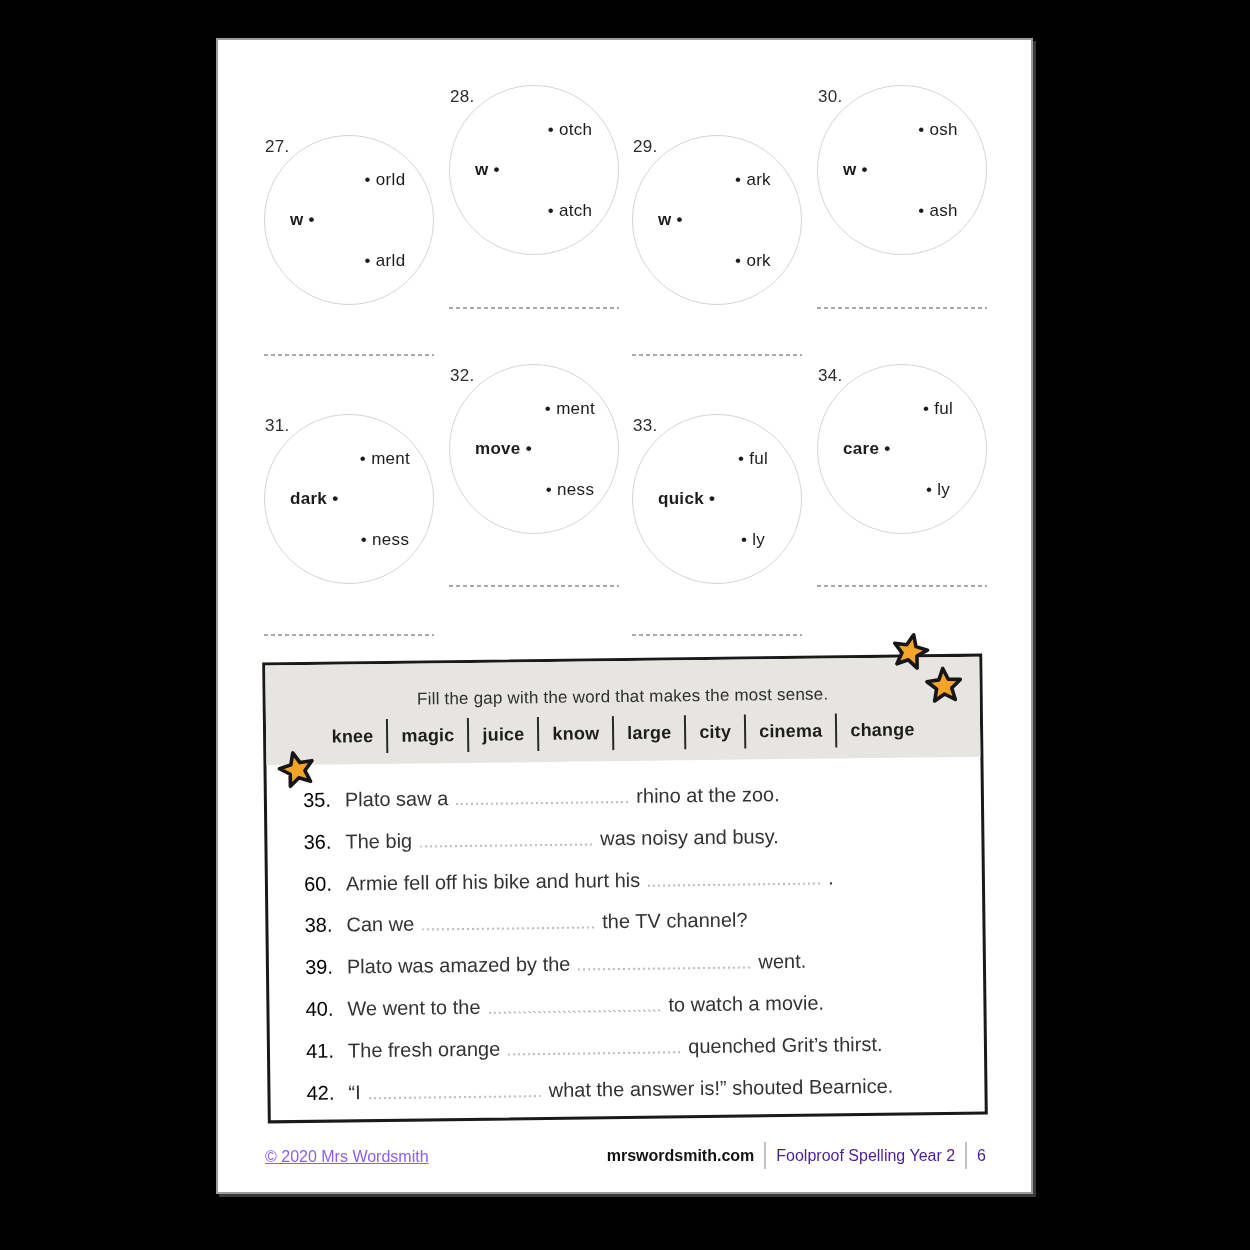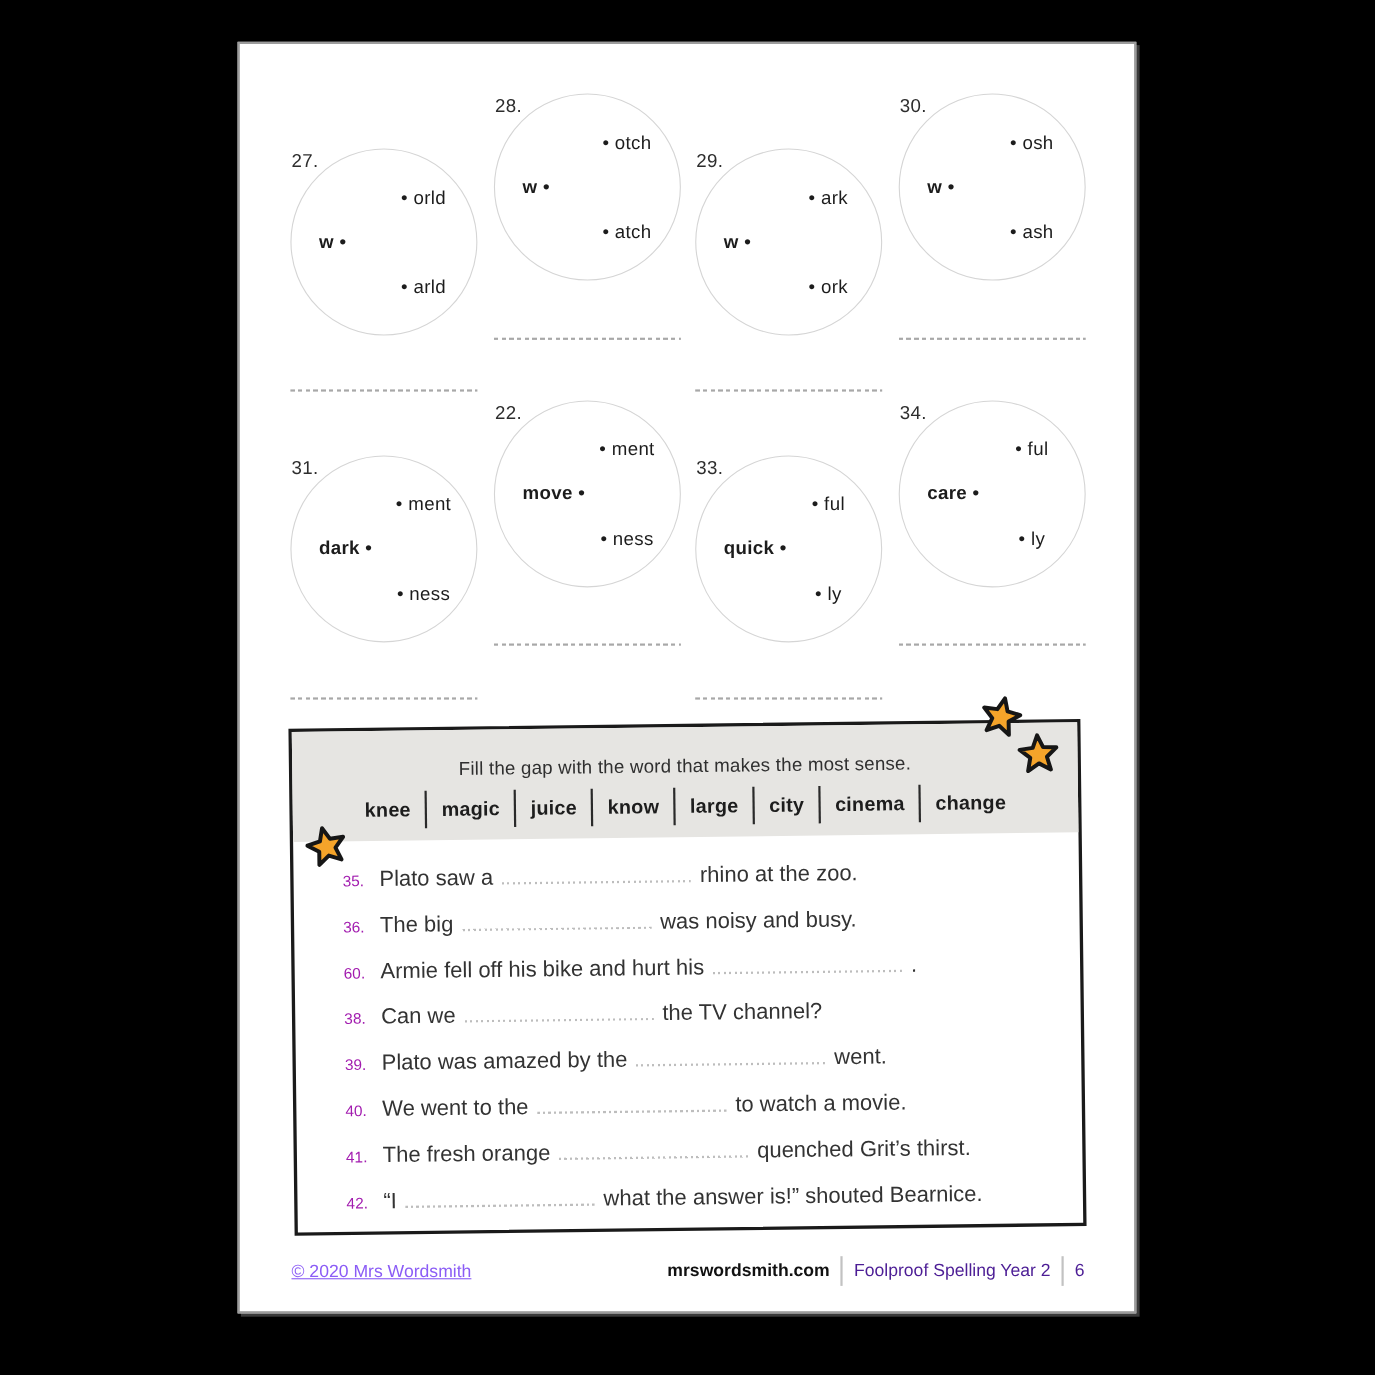--- a/index.html
+++ b/index.html
@@ -25,21 +25,21 @@
            border:3px solid #1a1a1a;box-sizing:border-box;transform:rotate(-0.7deg);}
   .band{position:absolute;left:0;right:0;top:0;height:100px;background:#e6e5e2;}
   .instruction{position:absolute;left:0;right:0;top:26px;text-align:center;
                font-size:17px;color:#2f2f2f;letter-spacing:.2px;}
   .bank{position:absolute;left:0;right:0;top:52px;height:40px;display:flex;
         align-items:center;justify-content:center;}
   .bword{font-weight:bold;font-size:18px;color:#1d1d1d;padding:0 13px;letter-spacing:.2px;}
   .bsep{width:2px;height:34px;background:#2a2a2a;}
   .sentence{position:absolute;left:0;display:flex;align-items:baseline;
             white-space:nowrap;font-size:20px;color:#333;}
-  .snum{flex:0 0 64px;width:64px;text-align:right;font-size:14px;color:#a21caf;}
+  .snum{flex:0 0 64px;width:64px;text-align:right;font-size:20px;color:#000000;}
   .sbefore{margin-left:14px;}
   .blank{display:inline-block;flex:0 0 172px;width:172px;height:15px;margin:0 8px;
          background:repeating-linear-gradient(90deg,#bdbdbd 0 2px,transparent 2px 5px) bottom/100% 2px no-repeat;}
   
   .star{position:absolute;width:40px;height:40px;z-index:6;}
   
   .copyright{position:absolute;left:47px;top:1108px;font-size:16px;color:#8b5cf6;text-decoration:underline;}
   .meta{position:absolute;right:45px;top:1102px;display:flex;align-items:center;gap:10px;}
   .site{font-weight:bold;font-size:16px;color:#111;}
   .fsep{width:2px;height:27px;background:#c2c2c2;}
@@ -80,21 +80,21 @@
   </div>
   <div class="wheel" style="left:46px;top:374px">
     <div class="circle"></div>
     <div class="wnum">31.</div>
     <div class="stem">dark •</div>
     <div class="suf top">• ment</div>
     <div class="suf bot">• ness</div>
   </div>
   <div class="wheel" style="left:231px;top:324px">
     <div class="circle"></div>
-    <div class="wnum">22.</div>
+    <div class="wnum">32.</div>
     <div class="stem">move •</div>
     <div class="suf top">• ment</div>
     <div class="suf bot">• ness</div>
   </div>
   <div class="wheel" style="left:414px;top:374px">
     <div class="circle"></div>
     <div class="wnum">33.</div>
     <div class="stem">quick •</div>
     <div class="suf top">• ful</div>
     <div class="suf bot">• ly</div>

